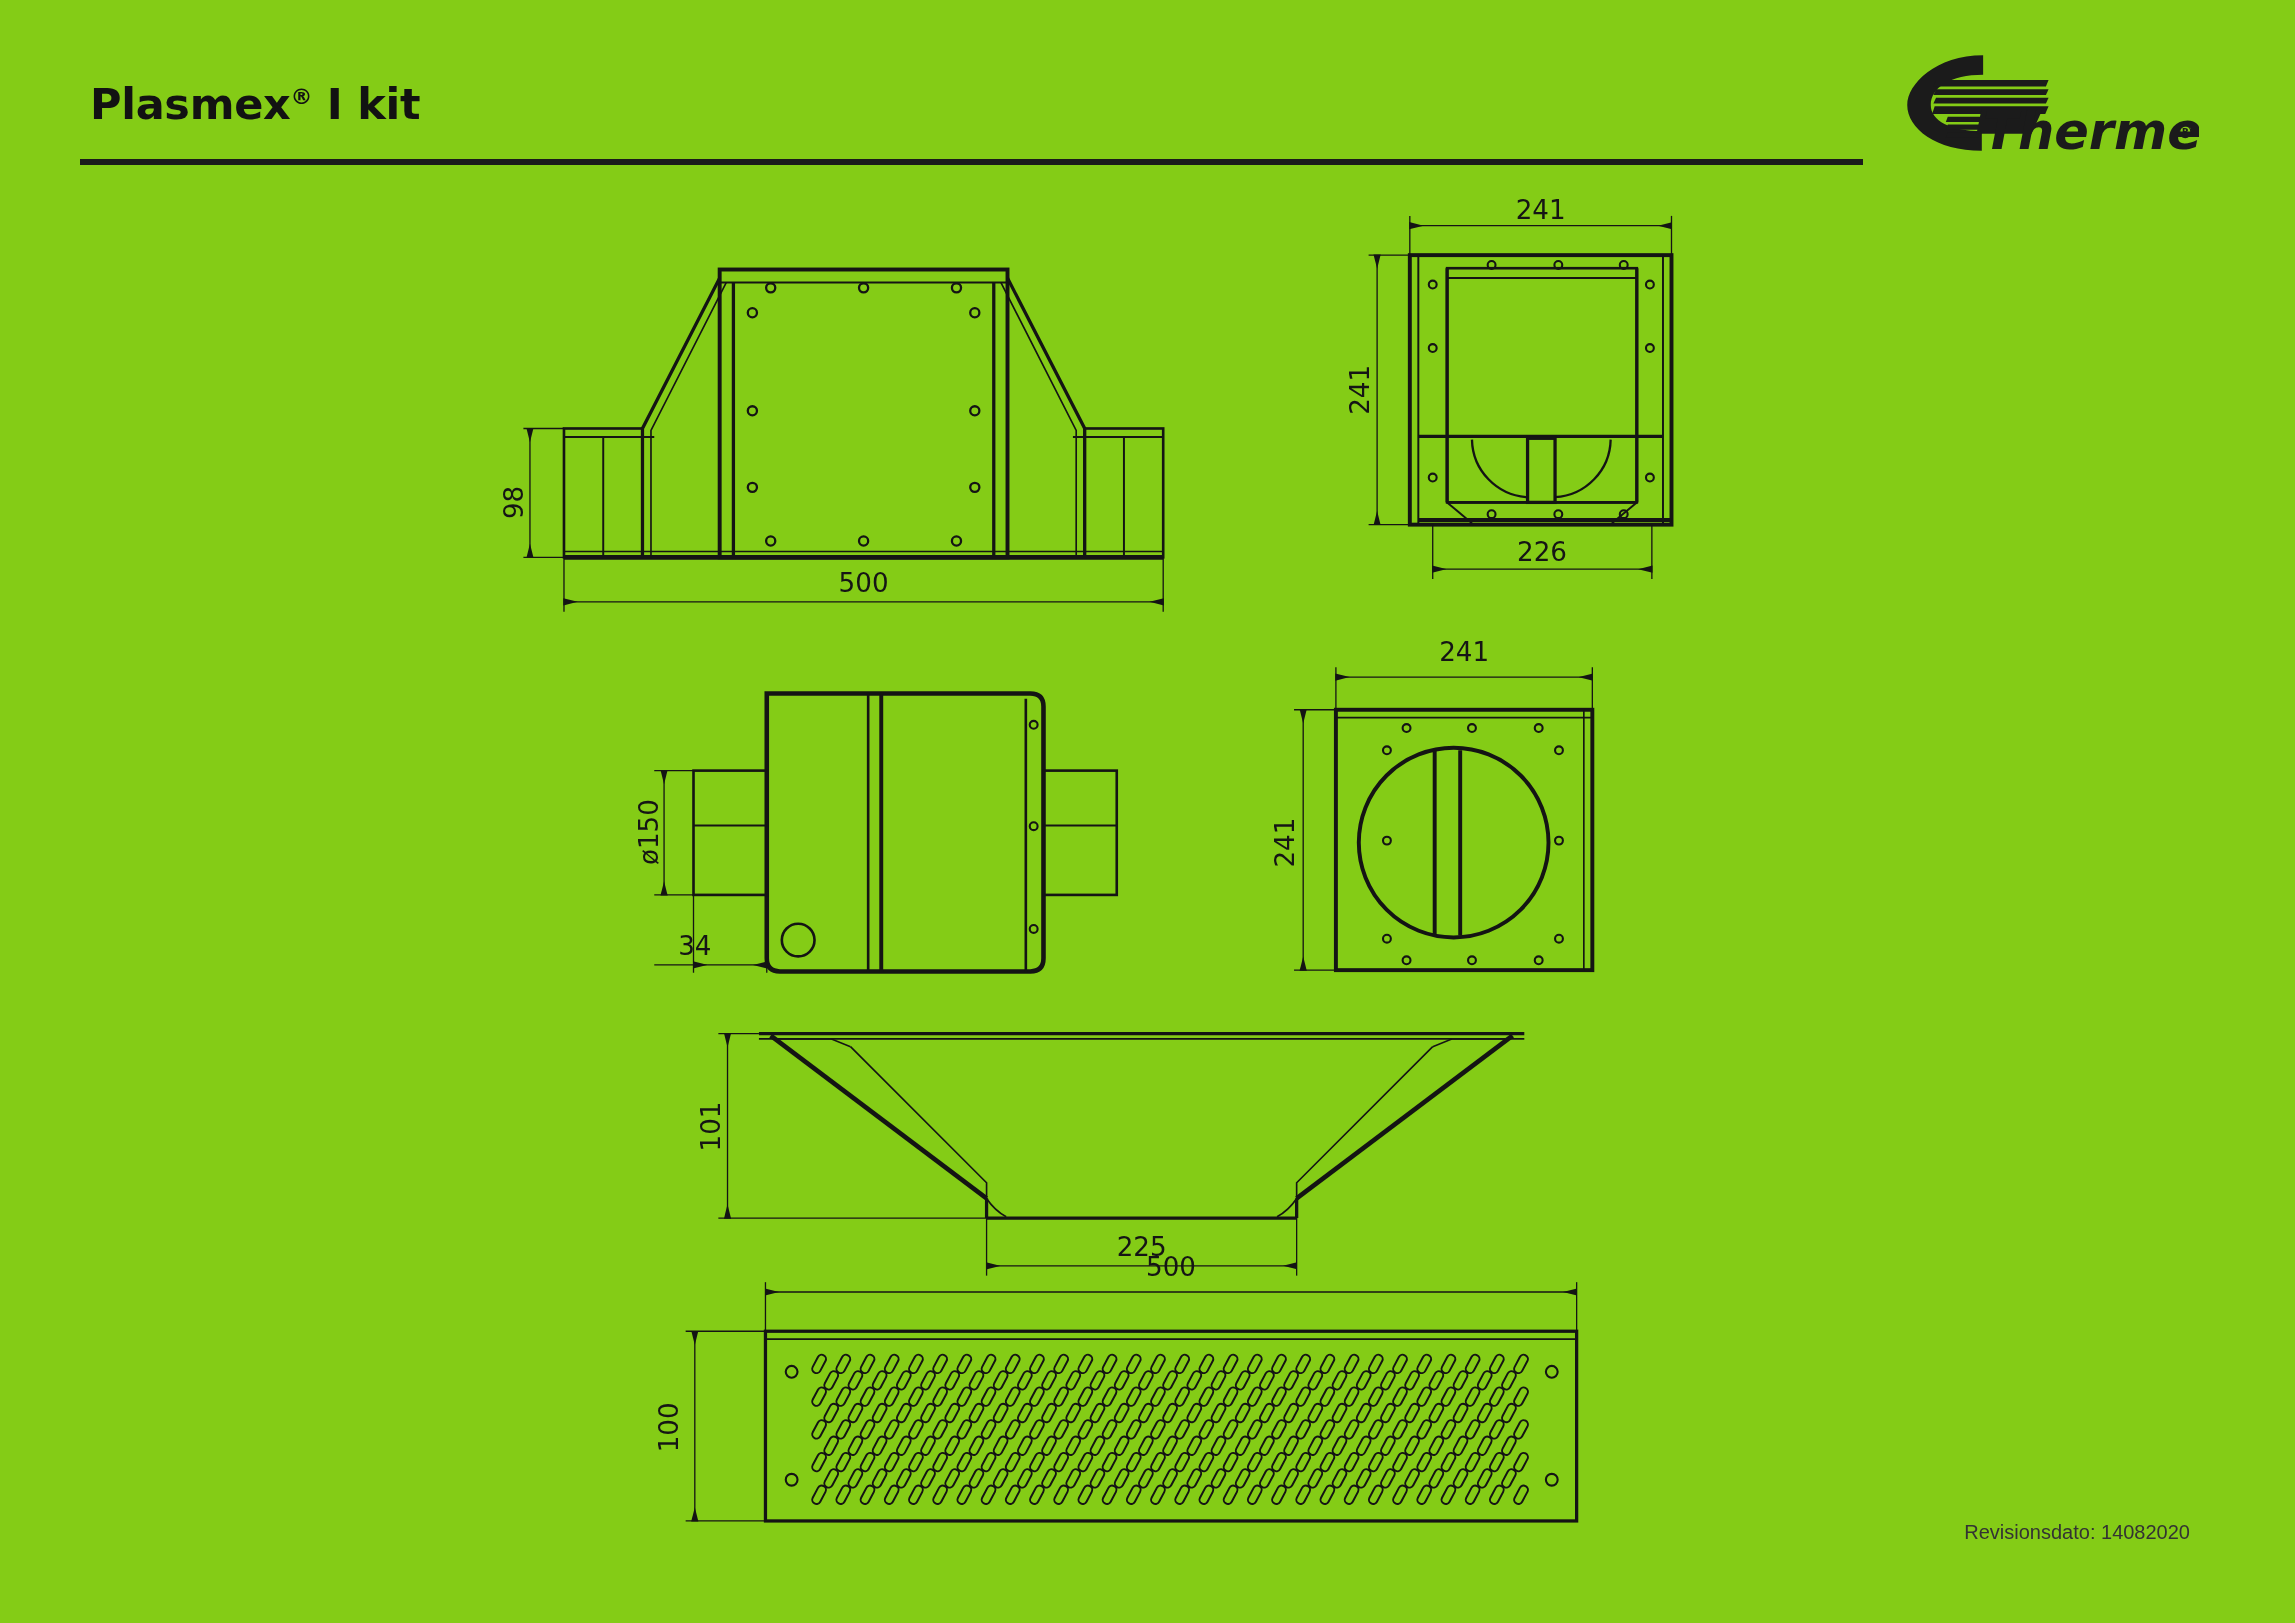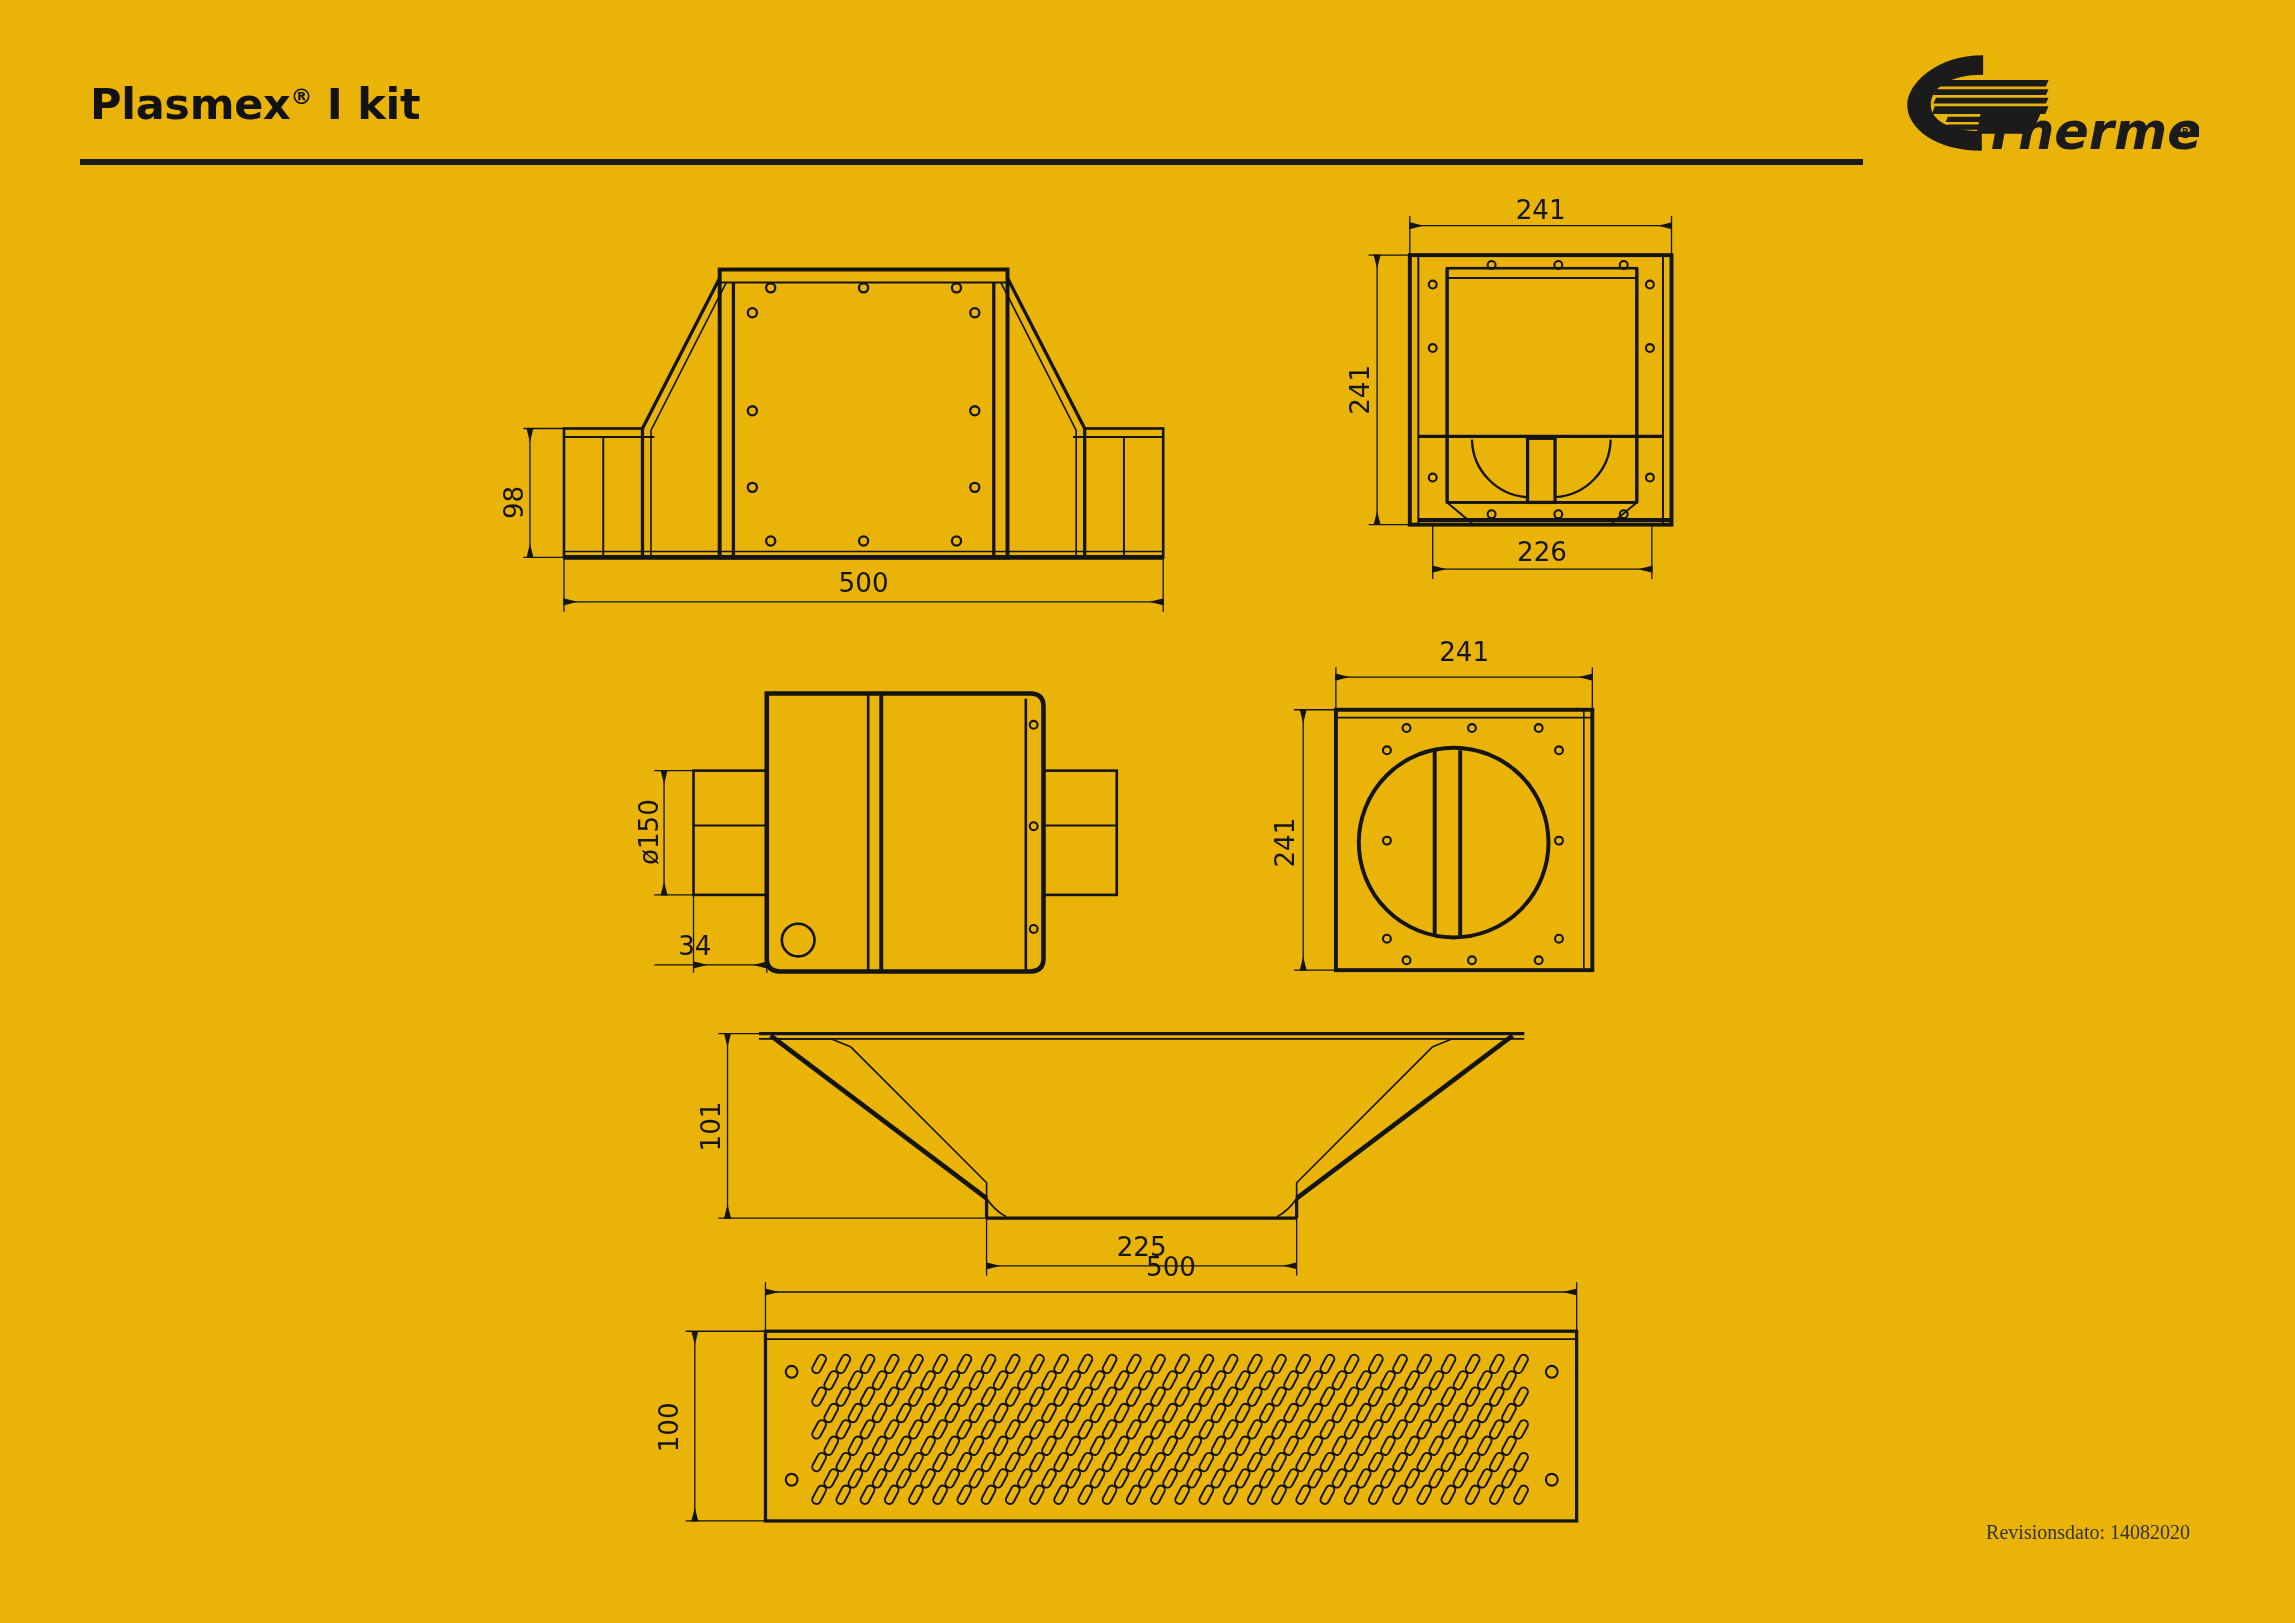--- a/index.html
+++ b/index.html
@@ -4,21 +4,21 @@
 <title>Plasmex I kit</title>
 <style>
   html,body{margin:0;padding:0;background:#fff;}
   body{
     width:2295px;height:1623px;
     font-family:"DejaVu Sans","Liberation Sans",sans-serif;
     color:#1a1a1a;
     position:relative;
     overflow:hidden;
   }
-  #page{position:absolute;inset:0;background:#eab308;}
+  #page{position:absolute;inset:0;background:#84cc16;}
 
   
   #header{position:absolute;left:0;top:0;width:2295px;height:183px;}
   #doc-title{
     position:absolute;left:90px;top:79px;
     font-size:43px;font-weight:700;letter-spacing:-0.3px;
     white-space:nowrap;color:#121212;
   }
   #doc-title sup{font-size:22px;vertical-align:super;font-weight:700;}
   #header-rule{
@@ -30,21 +30,21 @@
   }
 
   
   #canvas{position:absolute;left:0;top:0;width:2295px;height:1623px;}
   #canvas svg{display:block;}
 
   
   #revision{
     position:absolute;right:105px;top:1521px;
     font-size:20px;color:#333;white-space:nowrap;
-    font-family:Liberation Serif, serif;
+    font-family:Liberation Sans, sans-serif;
   }
 
   .dim-text{font-family:"DejaVu Sans","Liberation Sans",sans-serif;font-size:40px;fill:#151515;}
 </style>
 </head>
 <body>
 
 <div id="page">
 
   <div id="header">

